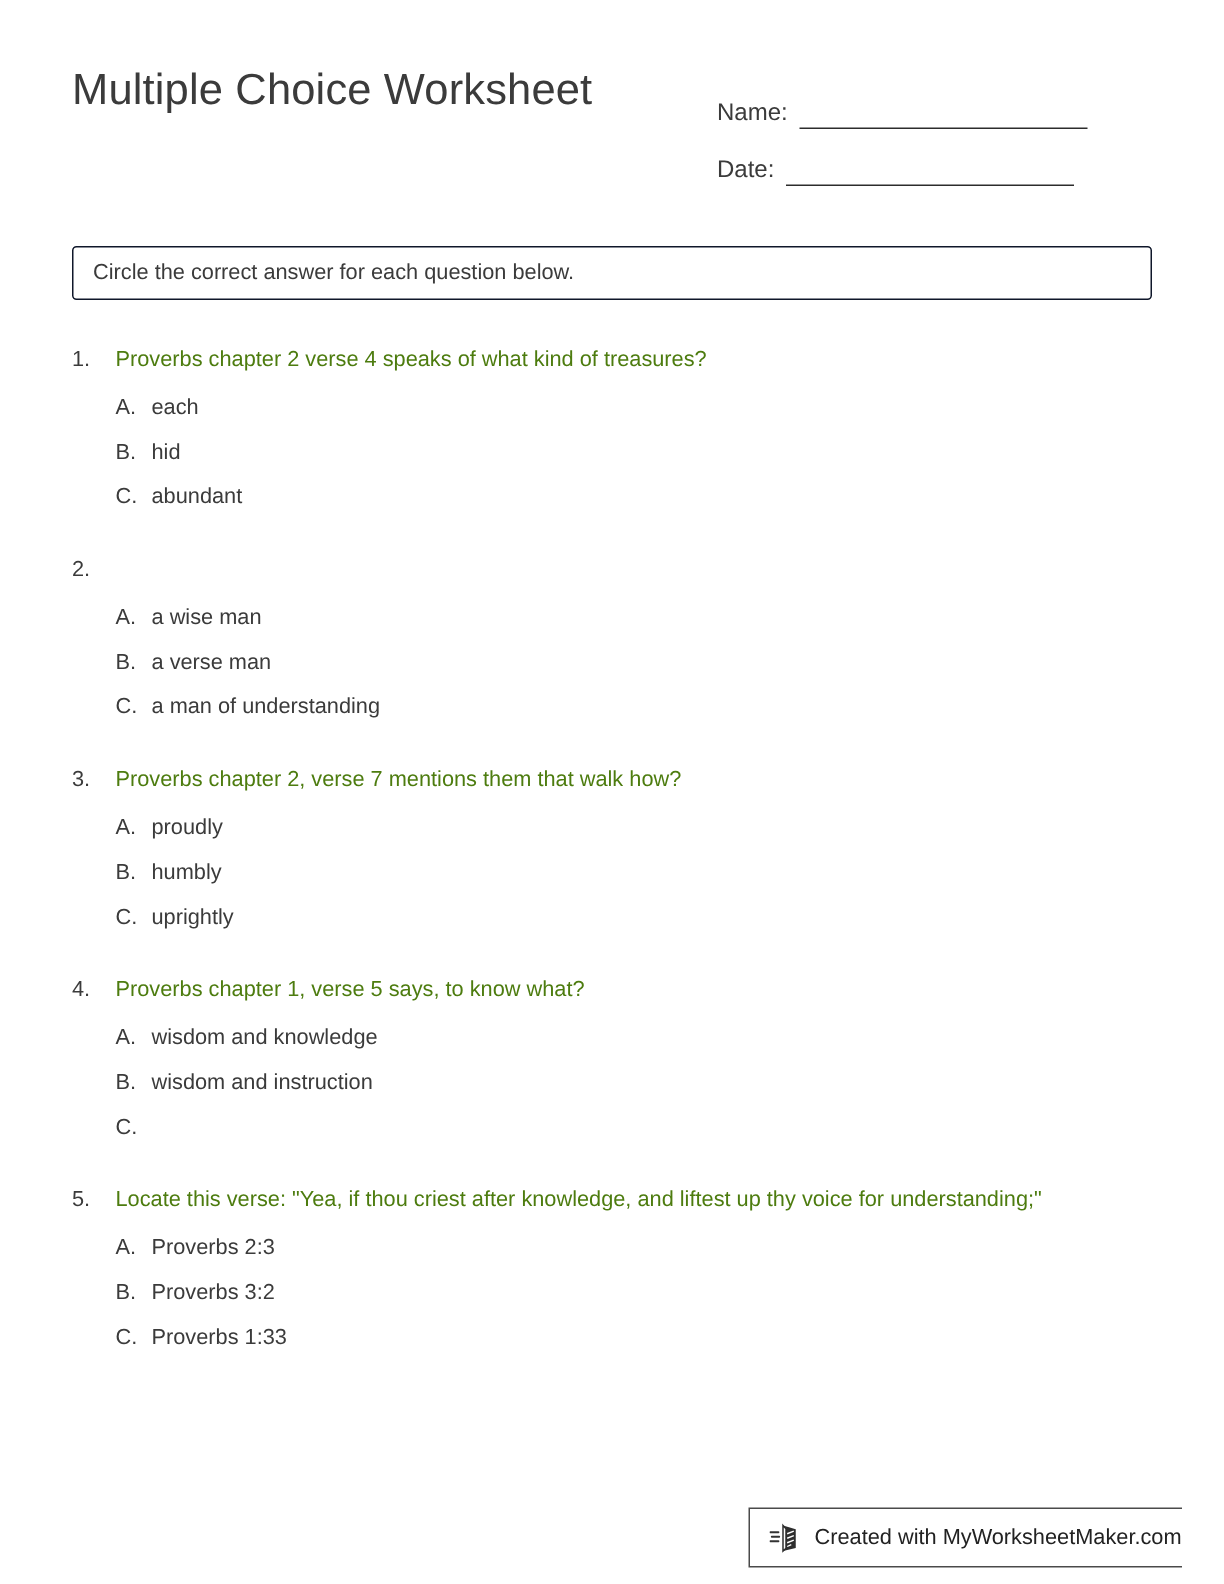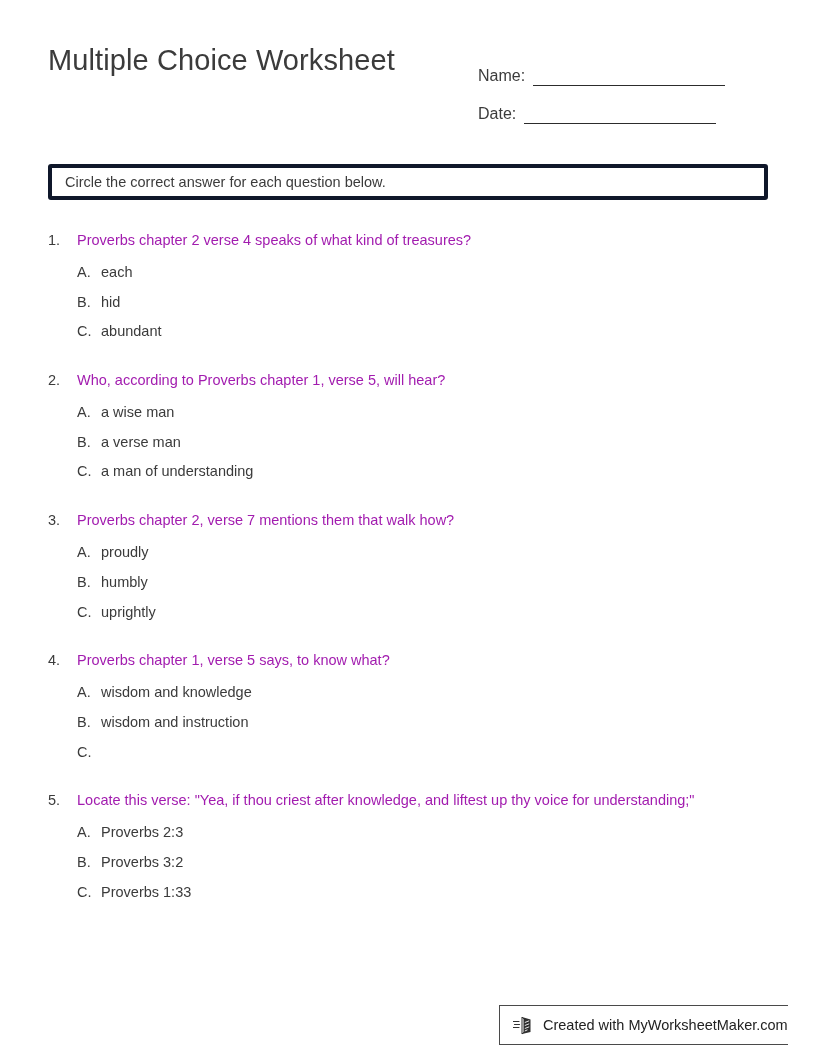--- a/index.html
+++ b/index.html
@@ -69,21 +69,21 @@
     height: 20px;
   }
 
   
   .instruction-box {
     position: absolute;
     left: 48px;
     top: 164px;
     width: 720px;
     height: 36px;
-    border: 4px solid #0f172a;
+    border: 1px solid #0f172a;
     border-radius: 3px;
     box-sizing: border-box;
     display: flex;
     align-items: center;
   }
   .instruction-text {
     padding-left: 13px;
     font-size: 14.5px;
     color: #3b3b3b;
     line-height: 18px;
@@ -107,21 +107,21 @@
   .question-number {
     width: 29px;
     flex: 0 0 29px;
     font-size: 14.5px;
     line-height: 21px;
     color: #3b3b3b;
   }
   .question-text {
     font-size: 14.5px;
     line-height: 21px;
-    color: #a21caf;
+    color: #4d7c0f;
   }
   .options {
     padding-left: 29px;
   }
   .option-row {
     display: flex;
     align-items: flex-start;
     height: 29.7px;
   }
   .option-letter {
@@ -208,21 +208,20 @@
         <div class="option-row">
           <span class="option-letter">C.</span>
           <span class="option-text">abundant</span>
         </div>
       </div>
     </div>
 
     <div class="question-block">
       <div class="question-line">
         <span class="question-number">2.</span>
-        <span class="question-text">Who, according to Proverbs chapter 1, verse 5, will hear?</span>
       </div>
       <div class="options">
         <div class="option-row">
           <span class="option-letter">A.</span>
           <span class="option-text">a wise man</span>
         </div>
         <div class="option-row">
           <span class="option-letter">B.</span>
           <span class="option-text">a verse man</span>
         </div>

